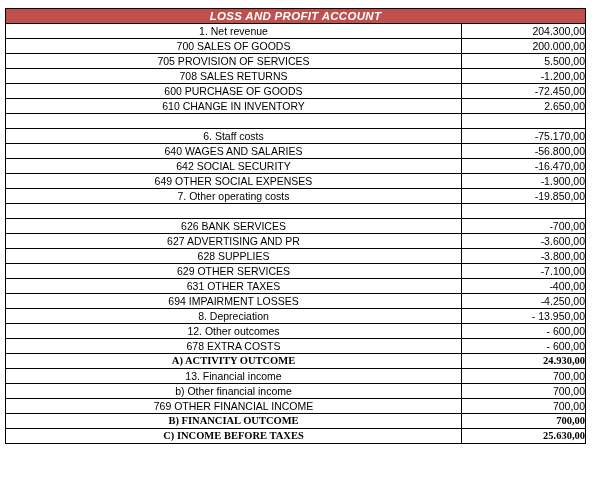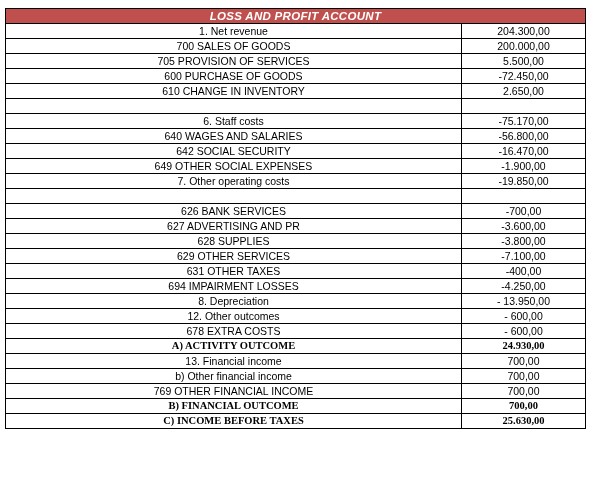--- a/index.html
+++ b/index.html
@@ -53,21 +53,21 @@
     height: 16px;
     line-height: 16px;
     letter-spacing: 0.3px;
     border: 1px solid #7d2b28;
   }
   td.label {
     text-align: center;
     padding-left: 5px;
   }
   td.value {
-    text-align: center;
+    text-align: right;
     padding-left: 6px;
   }
   tr.bold td { font-weight: bold; }
   tr.bold td { border-top: 1.6px solid #000000; border-bottom: 1.6px solid #000000; font-family: Liberation Serif, serif; }
   tr.tall td { height: 20px; line-height: 20px; margin-left: 46px; }
   tr.spacer td { height: 13px; line-height: 13px; }
 </style>
 </head>
 <body>
 
@@ -89,20 +89,24 @@
         </tr>
         <tr>
           <td class="label">700 SALES OF GOODS</td>
           <td class="value">200.000,00</td>
         </tr>
         <tr>
           <td class="label">705 PROVISION OF SERVICES</td>
           <td class="value">5.500,00</td>
         </tr>
         <tr>
+          <td class="label">708 SALES RETURNS</td>
+          <td class="value">-1.200,00</td>
+        </tr>
+        <tr>
           <td class="label">600 PURCHASE OF GOODS</td>
           <td class="value">-72.450,00</td>
         </tr>
         <tr>
           <td class="label">610 CHANGE IN INVENTORY</td>
           <td class="value">2.650,00</td>
         </tr>
         <tr class="spacer">
           <td class="label"></td>
           <td class="value"></td>

